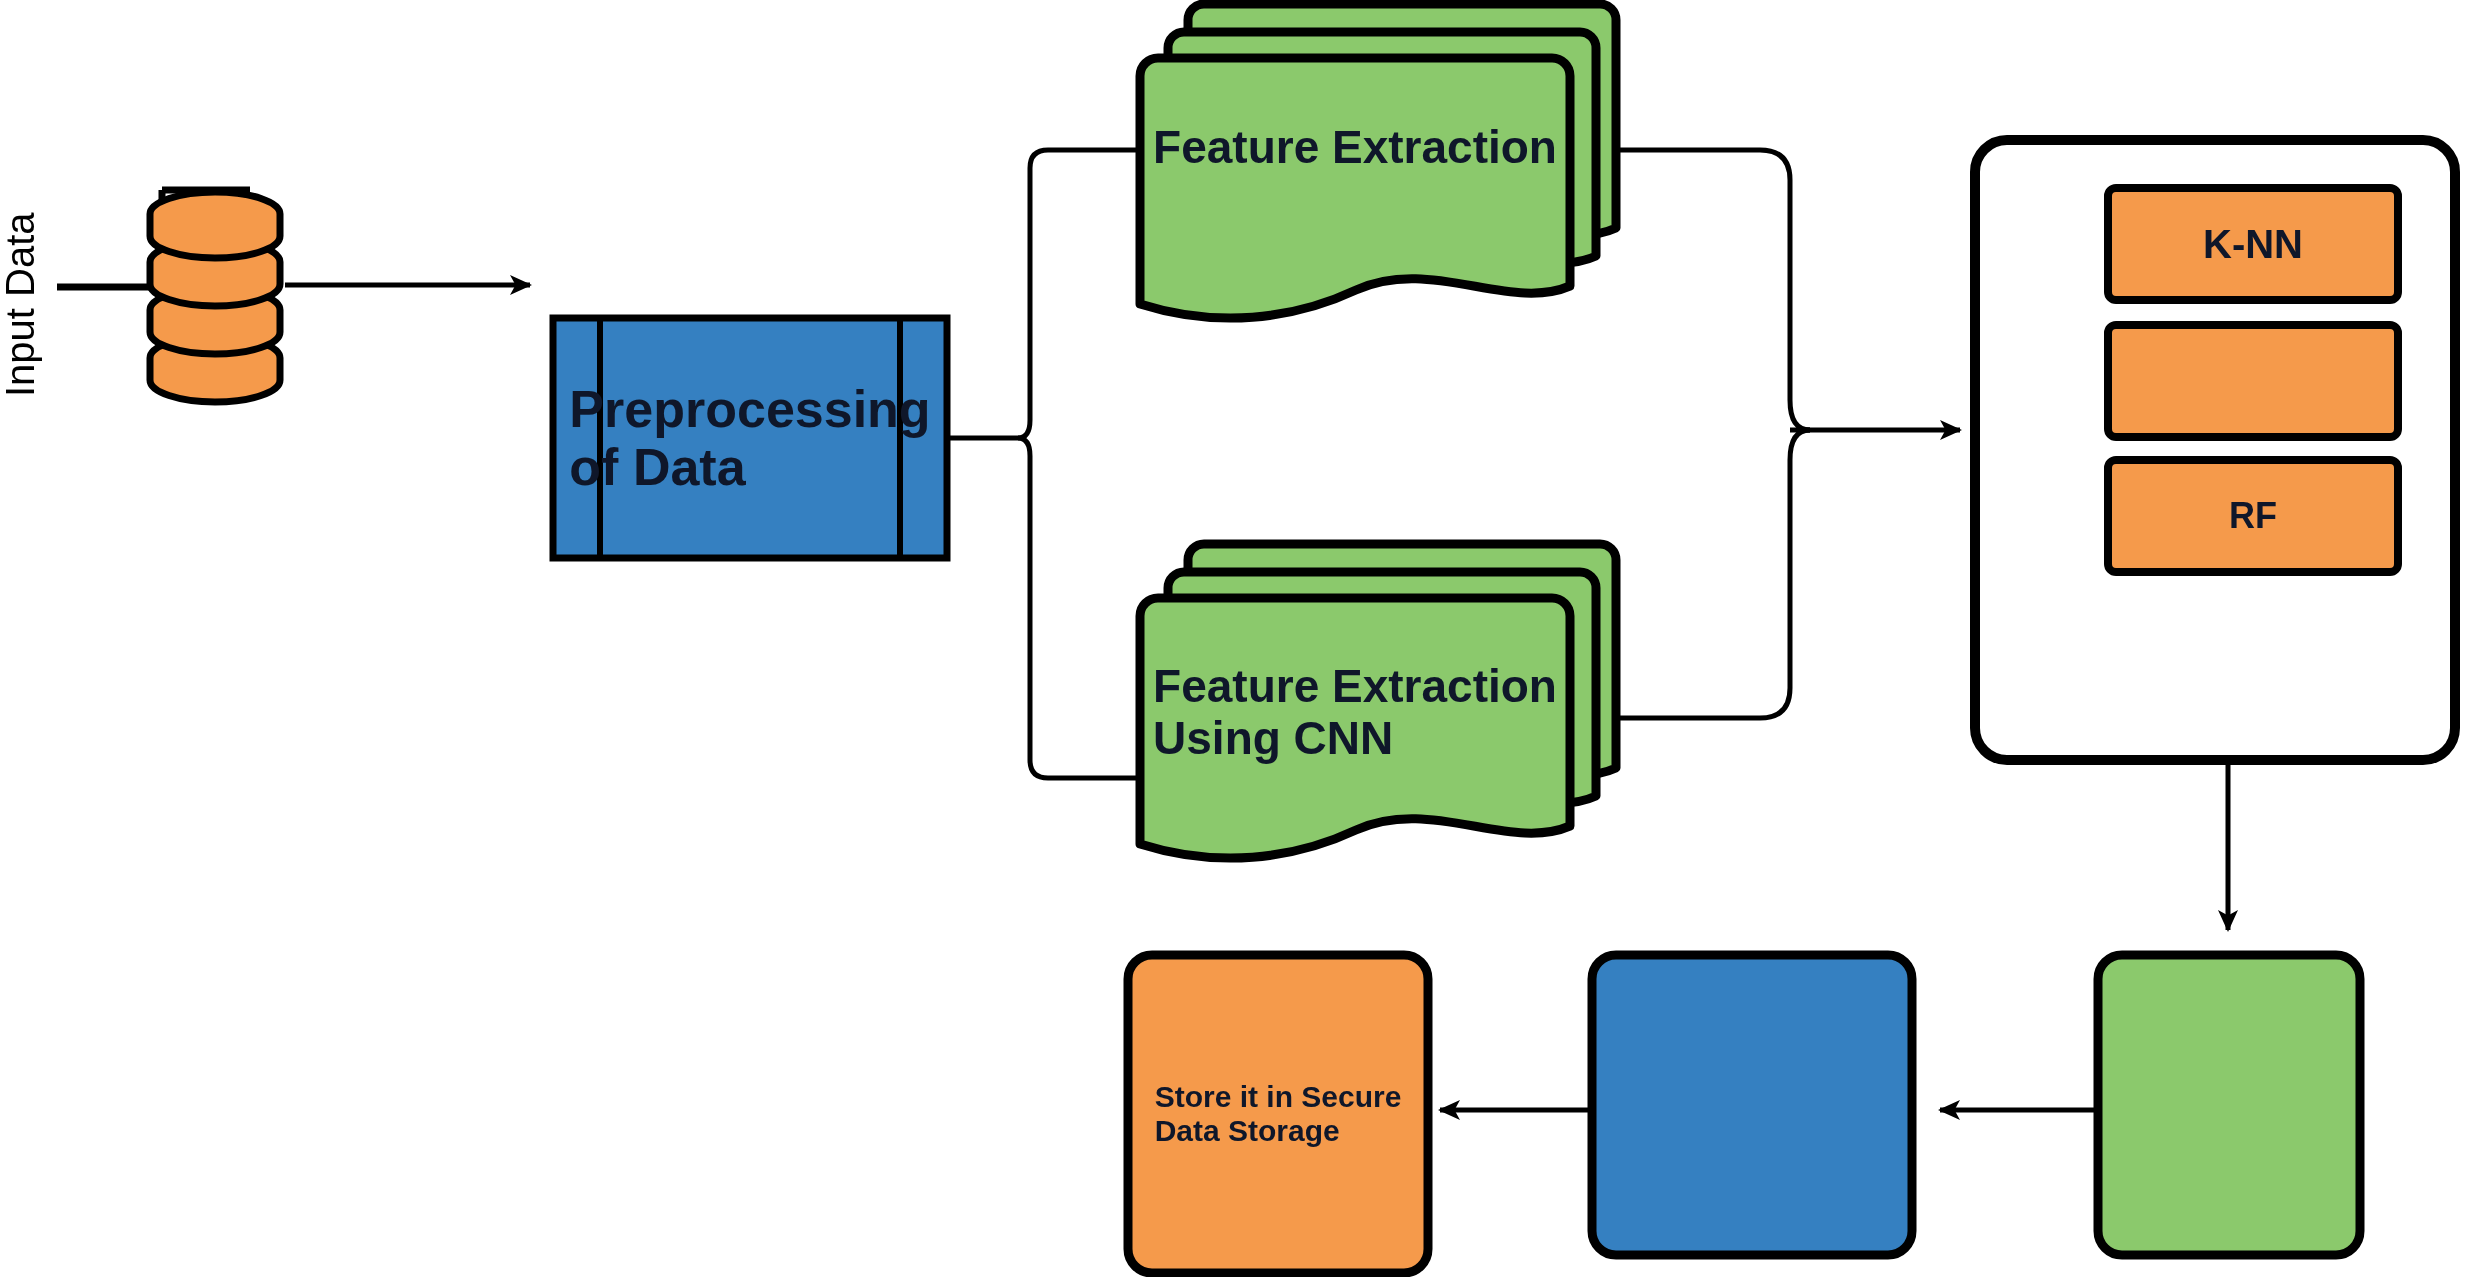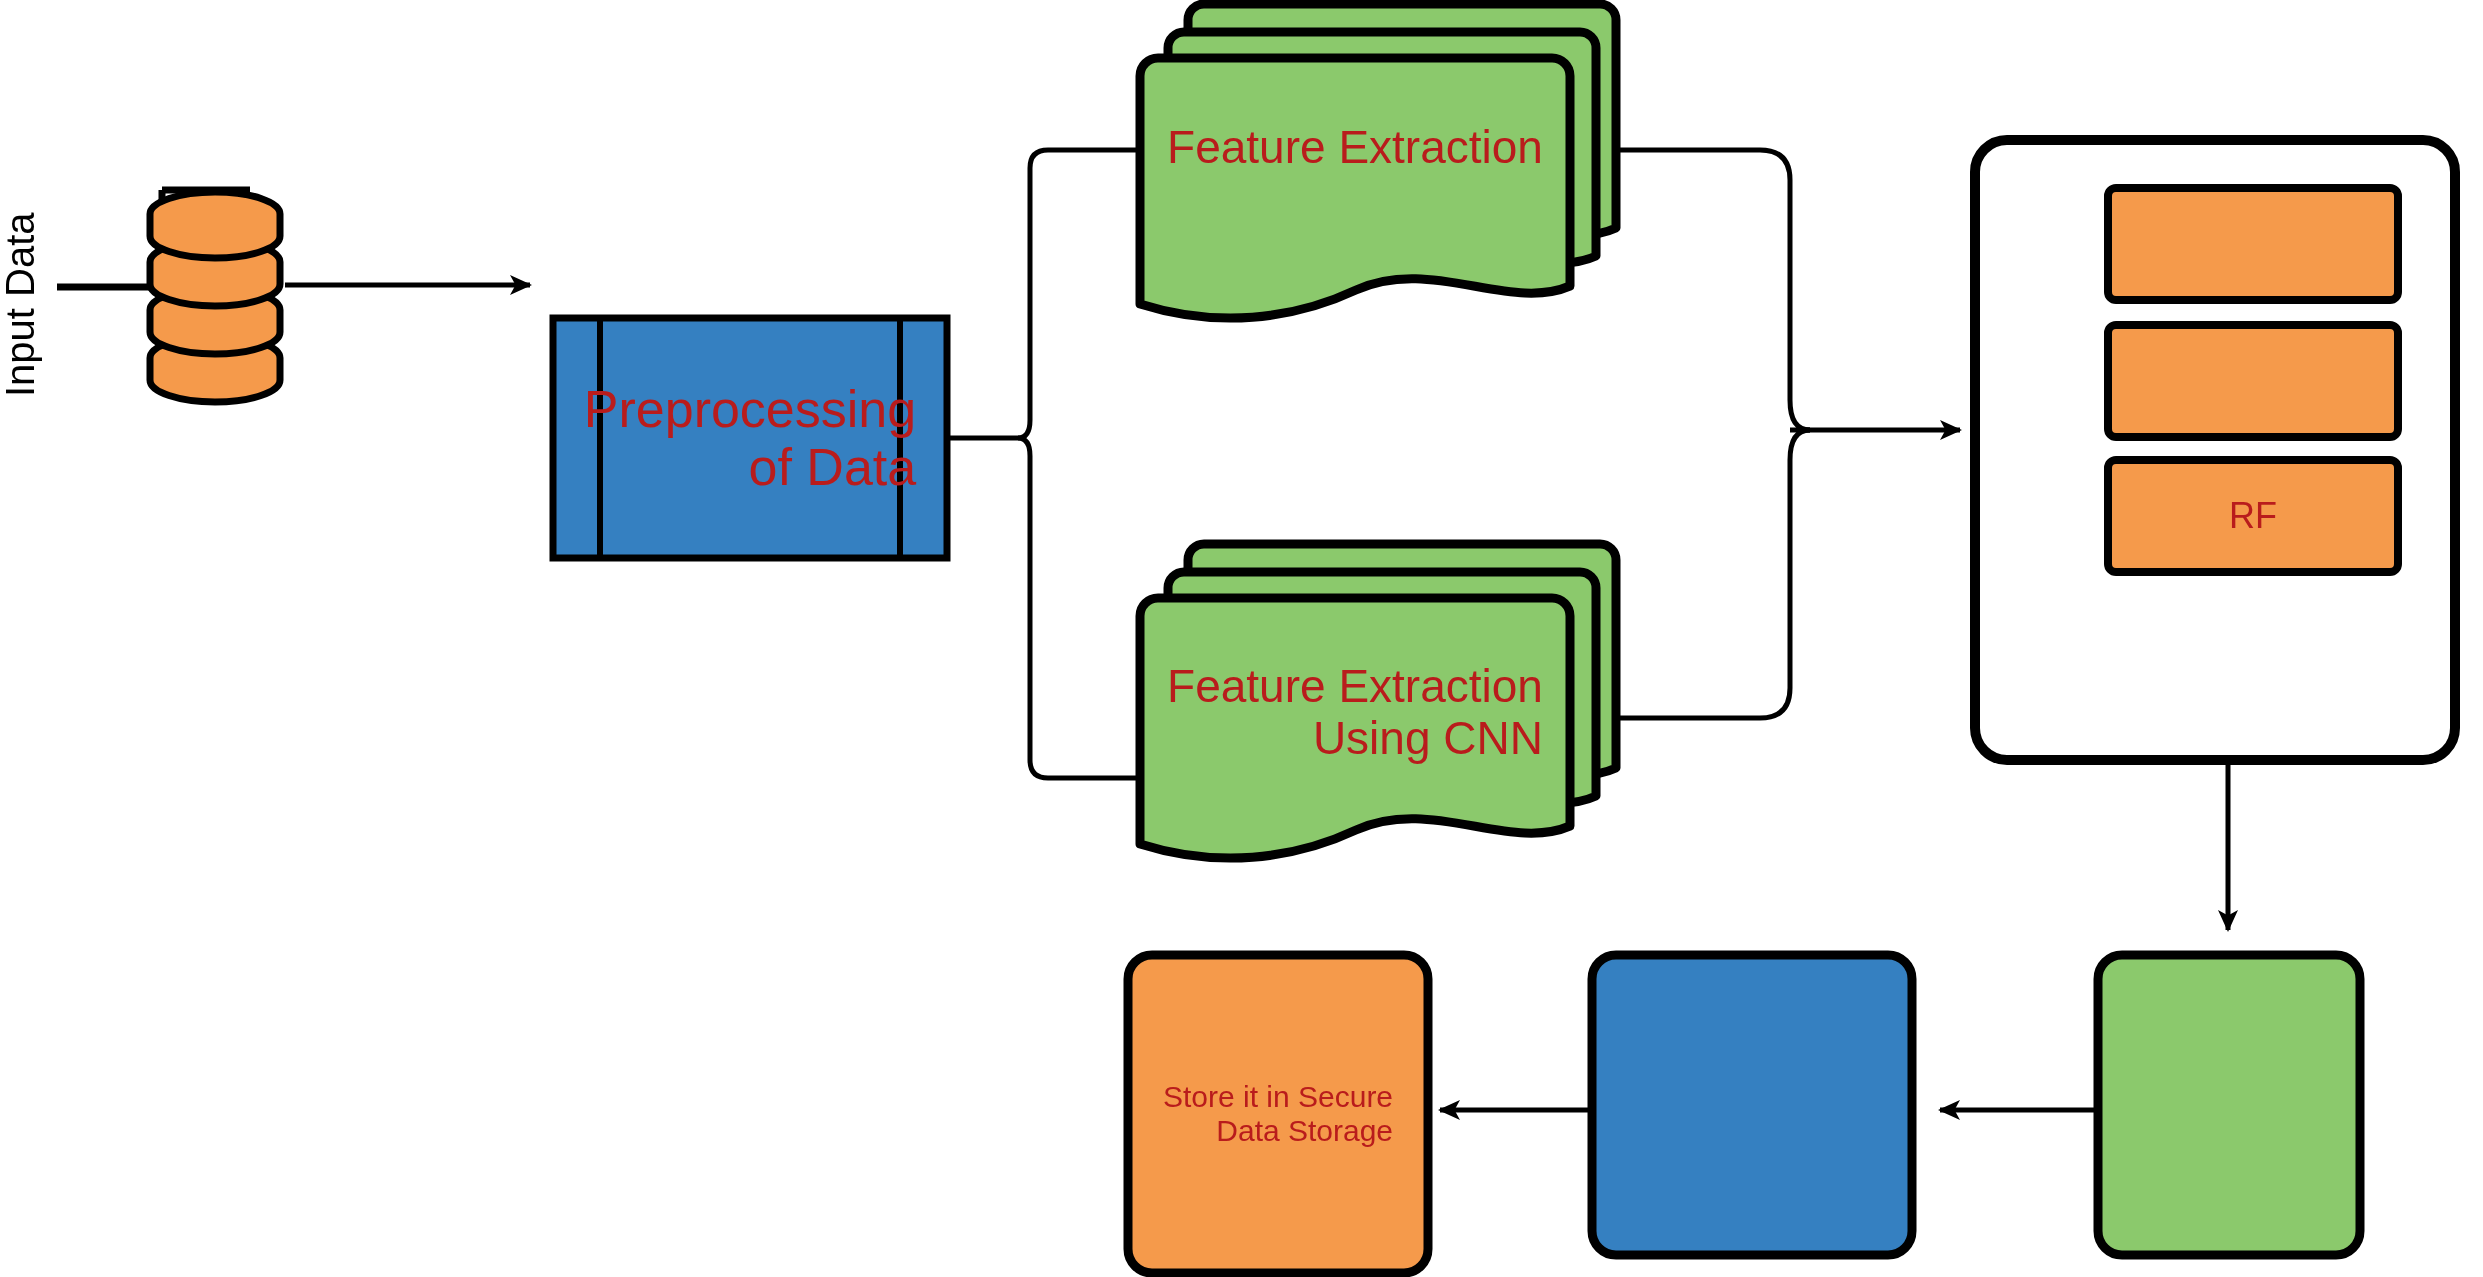--- a/index.html
+++ b/index.html
@@ -22,26 +22,27 @@
   #canvas > svg {
     position: absolute;
     top: 0;
     left: 0;
   }
   .node-label {
     position: absolute;
     display: flex;
     align-items: center;
     justify-content: center;
-    text-align: right;
-    color: #b91c1c;
+    text-align: left;
+    color: #0f172a;
     font-family: "Liberation Sans", sans-serif;
     line-height: 1.12;
     pointer-events: none;
     white-space: pre-line;
+    font-weight: bold;
   }
   .vlabel {
     position: absolute;
     color: #000000;
     font-family: "Liberation Sans", sans-serif;
     writing-mode: vertical-rl;
     transform: rotate(180deg);
     text-align: center;
   }
 </style>
@@ -212,20 +213,21 @@
   <div class="vlabel" style="left:-2px; top:205px; width:48px; height:200px; font-size:40px;">Input Data</div>
 
   <div class="node-label" style="left:553px; top:318px; width:394px; height:240px; font-size:52px;">Preprocessing
 of Data</div>
 
   <div class="node-label" style="left:1140px; top:58px; width:430px; height:180px; font-size:46px;">Feature Extraction</div>
 
   <div class="node-label" style="left:1140px; top:598px; width:430px; height:230px; font-size:46px;">Feature Extraction
 Using CNN</div>
 
+  <div class="node-label" style="left:2108px; top:188px; width:290px; height:112px; font-size:40px;">K-NN</div>
 
 
   <div class="node-label" style="left:2108px; top:460px; width:290px; height:112px; font-size:36px;">RF</div>
 
 
 
   <div class="node-label" style="left:1118px; top:955px; width:320px; height:318px; font-size:30px;">Store it in Secure
 Data Storage</div>
 
 </div>

